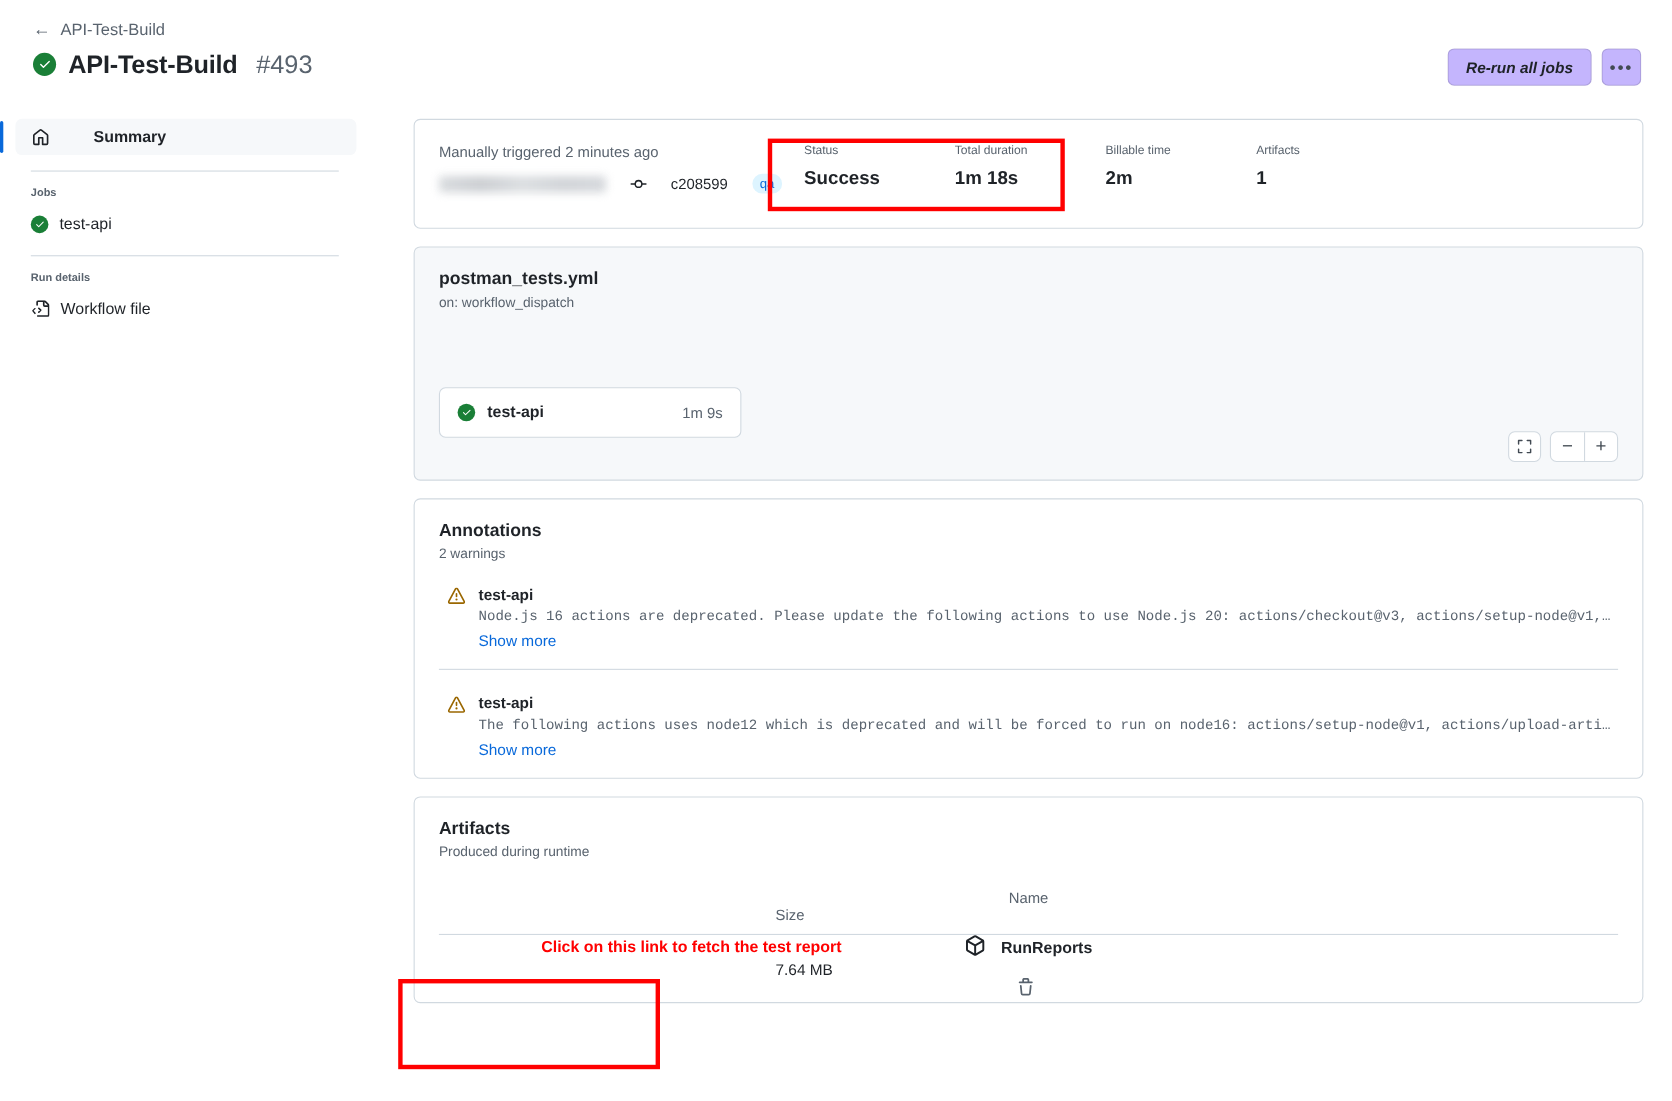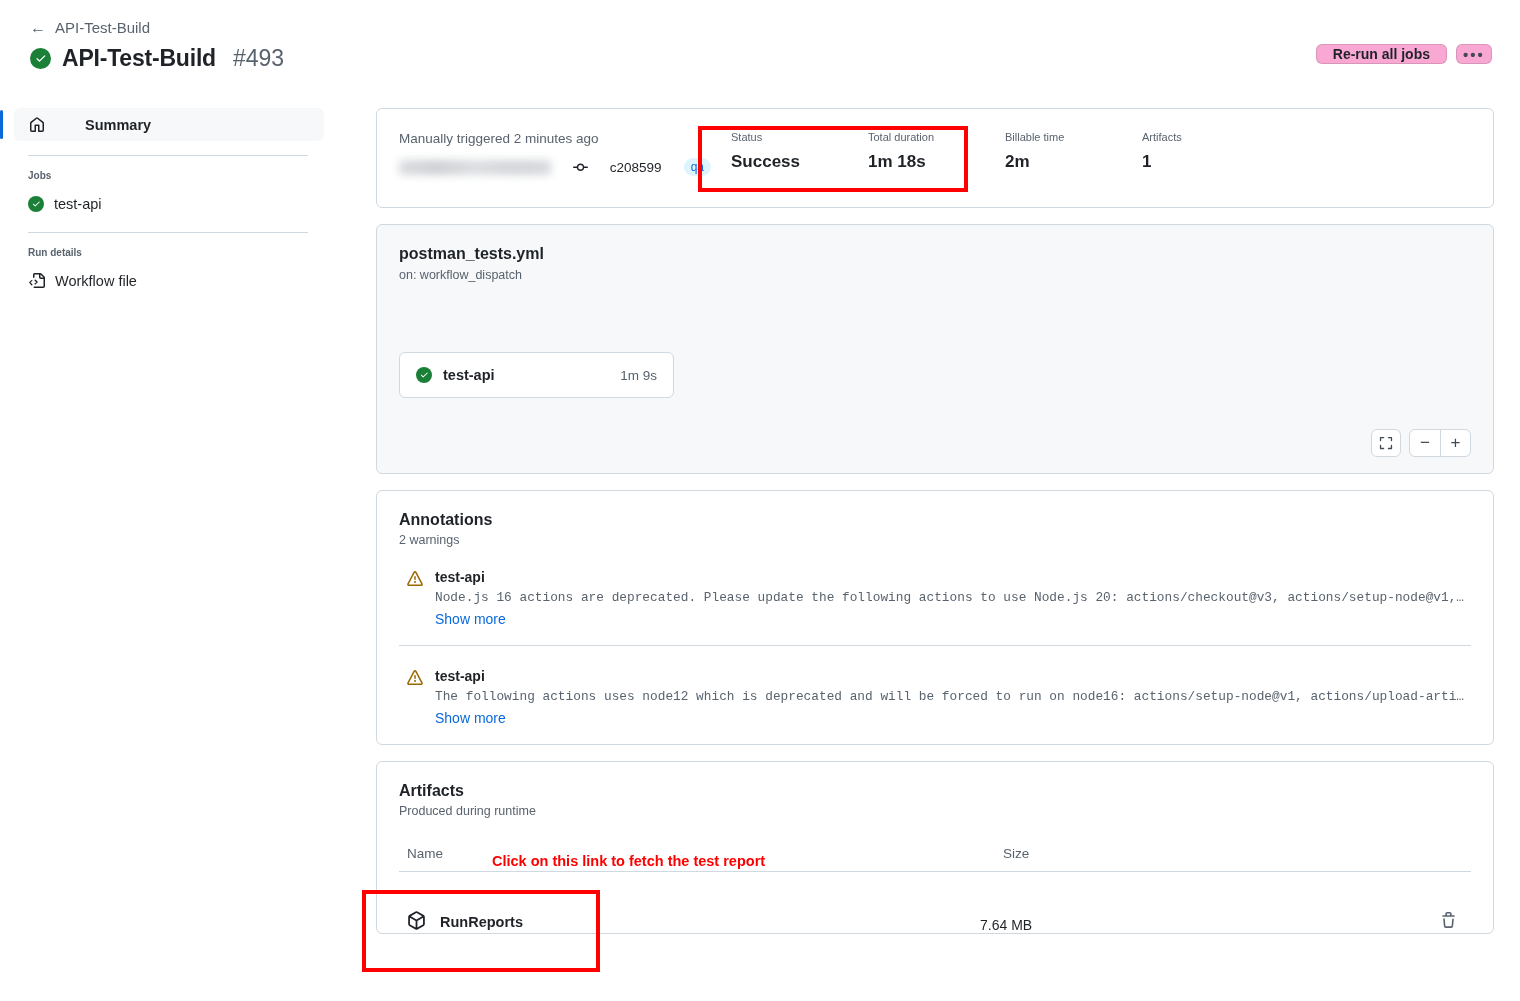--- a/index.html
+++ b/index.html
@@ -30,25 +30,26 @@
     width: 21px; height: 21px; border-radius: 50%;
     background: #1a7f37; display: inline-flex;
     align-items: center; justify-content: center; flex: 0 0 auto;
   }
   .check-circle svg { display: block; }
   .title-text { font-size: 23px; font-weight: bold; letter-spacing: -0.2px; }
   .title-num { font-size: 23px; font-weight: normal; color: #59636e; margin-left: 6px; }
 
   .header-actions { position: absolute; right: 28px; top: 44px; display: flex; gap: 9px; }
   .btn {
-    background: #f9a8d4; border: 1px solid rgba(31,35,40,0.15);
+    background: #c4b5fd; border: 1px solid rgba(31,35,40,0.15);
     border-radius: 6px; font-size: 14px; font-weight: bold;
-    color: #1f2328; padding: 0 16px; height: 20px;
+    color: #1f2328; padding: 0 16px; height: 34px;
     display: inline-flex; align-items: center; cursor: pointer;
     font-family: "Liberation Sans", sans-serif;
+    font-style: italic;
   }
   .btn-kebab { width: 36px; padding: 0; justify-content: center;
     letter-spacing: 2px; font-size: 15px; color: #424a53; }
 
   
   .sidebar { position: absolute; left: 0; top: 108px; width: 336px; }
   .side-item {
     display: flex; align-items: center; gap: 10px;
     height: 33px; padding-left: 28px; font-size: 14.5px;
     color: #1f2328; cursor: pointer; position: relative;
@@ -96,21 +97,21 @@
   .branch-chip {
     background: #ddf4ff; color: #0969da; font-size: 12px;
     border-radius: 10px; padding: 2px 7px; font-weight: 500;
   }
   .stat { width: 137px; }
   .stat .lbl { font-size: 11px; color: #59636e; margin-bottom: 9px; }
   .stat .val { font-size: 17px; font-weight: bold; color: #1f2328; }
   .stat.status { margin-left: 20px; }
 
   
-  .graph-panel { height: 250px; background: #f6f8fa; padding: 20px 22px; }
+  .graph-panel { height: 213px; background: #f6f8fa; padding: 20px 22px; }
   .wf-name { font-size: 16px; font-weight: bold; color: #1f2328; }
   .wf-on { font-size: 12.5px; color: #59636e; margin-top: 5px; }
   .job-node {
     position: absolute; left: 22px; top: 127px; width: 275px; height: 46px;
     background: #ffffff; border: 1px solid #d1d9e0; border-radius: 6px;
     display: flex; align-items: center; padding: 0 16px; cursor: pointer;
   }
   .job-node .jname { font-size: 14.5px; font-weight: bold; margin-left: 11px; }
   .job-node .jtime { margin-left: auto; font-size: 13.5px; color: #59636e; }
   .graph-ctrls { position: absolute; right: 22px; bottom: 16px; display: flex; gap: 8px; }
@@ -139,27 +140,27 @@
     font-family: "Liberation Mono", monospace; font-size: 12.8px;
     color: #59636e; margin-top: 5px; white-space: nowrap;
     overflow: hidden; text-overflow: ellipsis;
   }
   .show-more { font-size: 14px; color: #0969da; margin-top: 6px; cursor: pointer; }
 
   
   .art-panel { padding: 20px 22px 0 22px; }
   .art-head {
     display: flex; align-items: center; font-size: 13.5px;
-    color: #59636e; padding: 28px 8px 10px 8px;
+    color: #59636e; padding: 28px 8px 10px 8px; flex-direction: column;
   }
   .art-head .h-name { flex: 1; }
   .art-head .h-size { width: 460px; }
   .art-row {
-    display: flex; align-items: flex-end; border-top: 1px solid #d1d9e0;
-    height: 62px; padding: 0 8px;
+    display: flex; align-items: center; border-top: 1px solid #d1d9e0;
+    height: 62px; padding: 0 8px; flex-direction: column;
   }
   .art-name { flex: 1; display: flex; align-items: center; gap: 14px;
     font-size: 14.5px; font-weight: bold; color: #1f2328; cursor: pointer; }
   .art-size { width: 460px; font-size: 14px; color: #1f2328; }
   .trash { color: #59636e; cursor: pointer; margin-right: 6px; }
 
   
   .redbox { position: absolute; border: 4px solid #ff0000; pointer-events: none; }
   .redtext {
     position: absolute; color: #ff0000; font-size: 14.5px;

